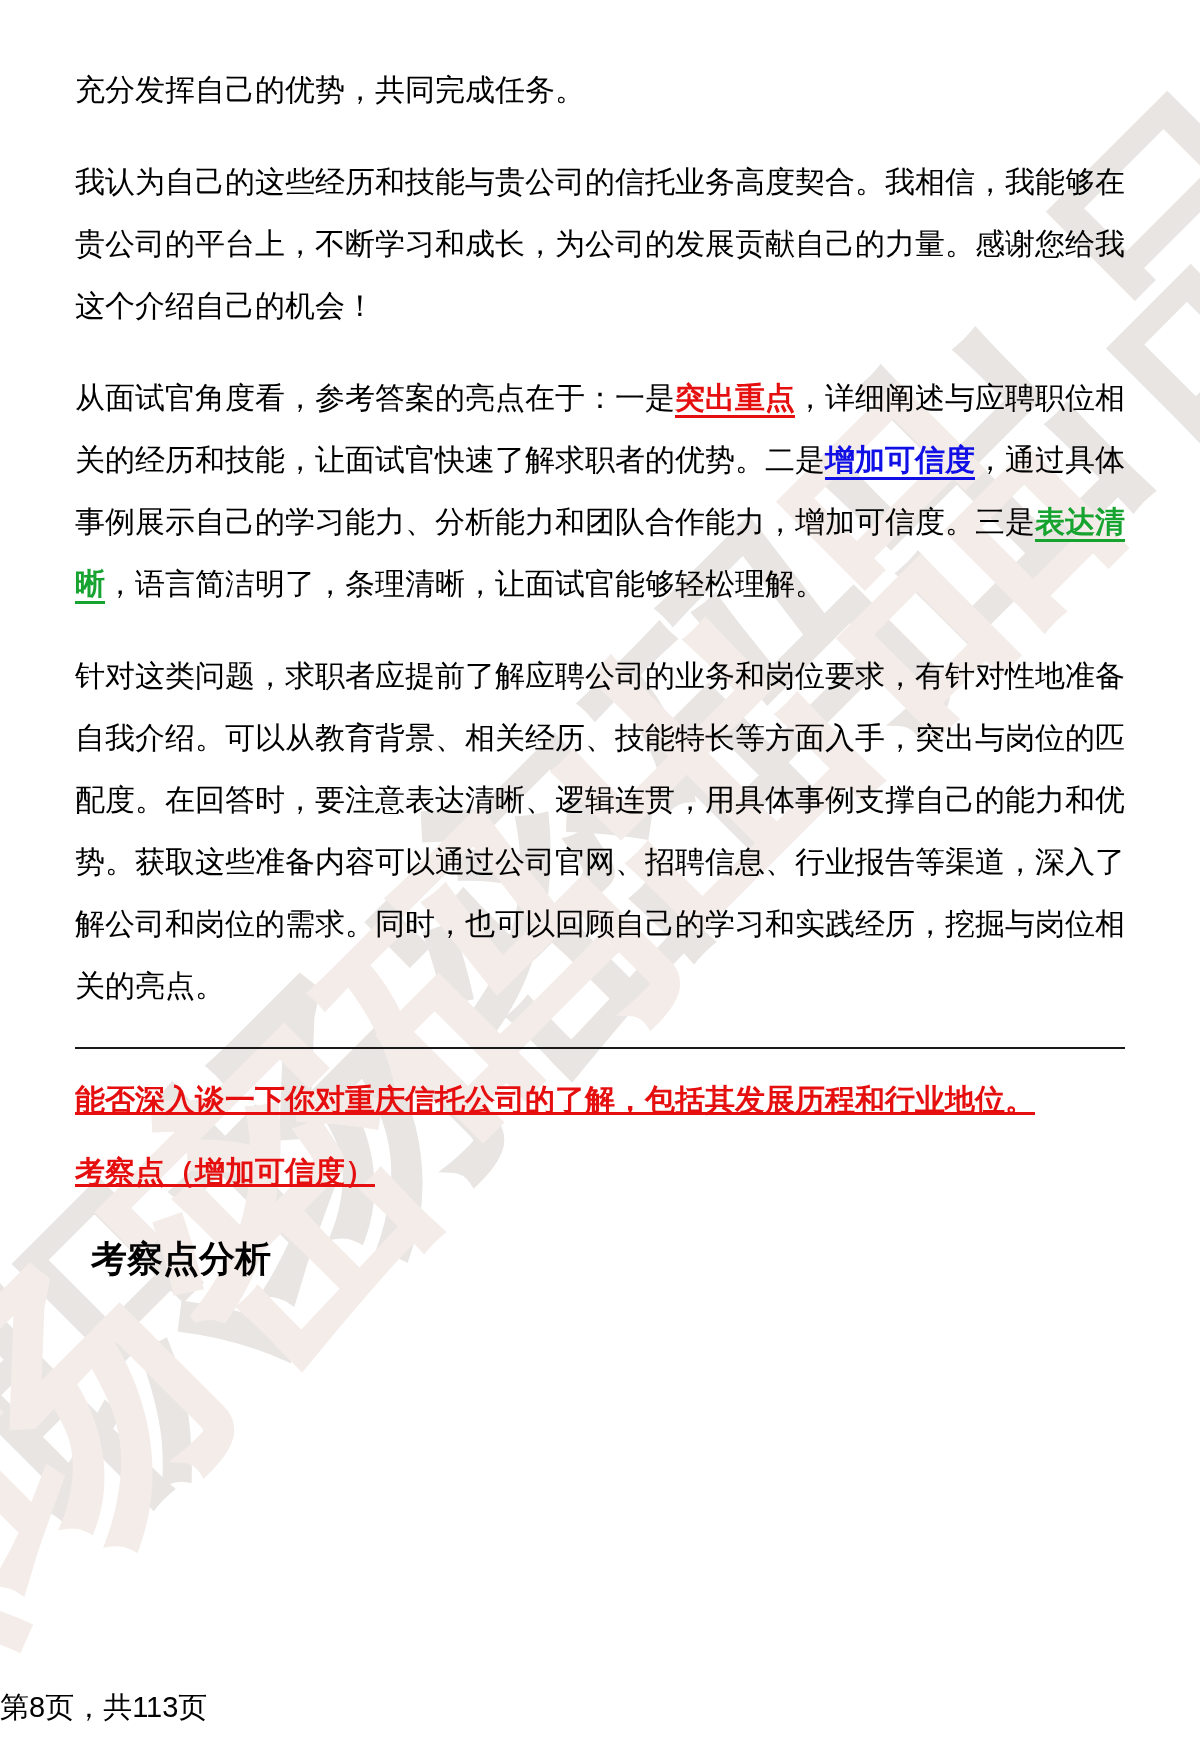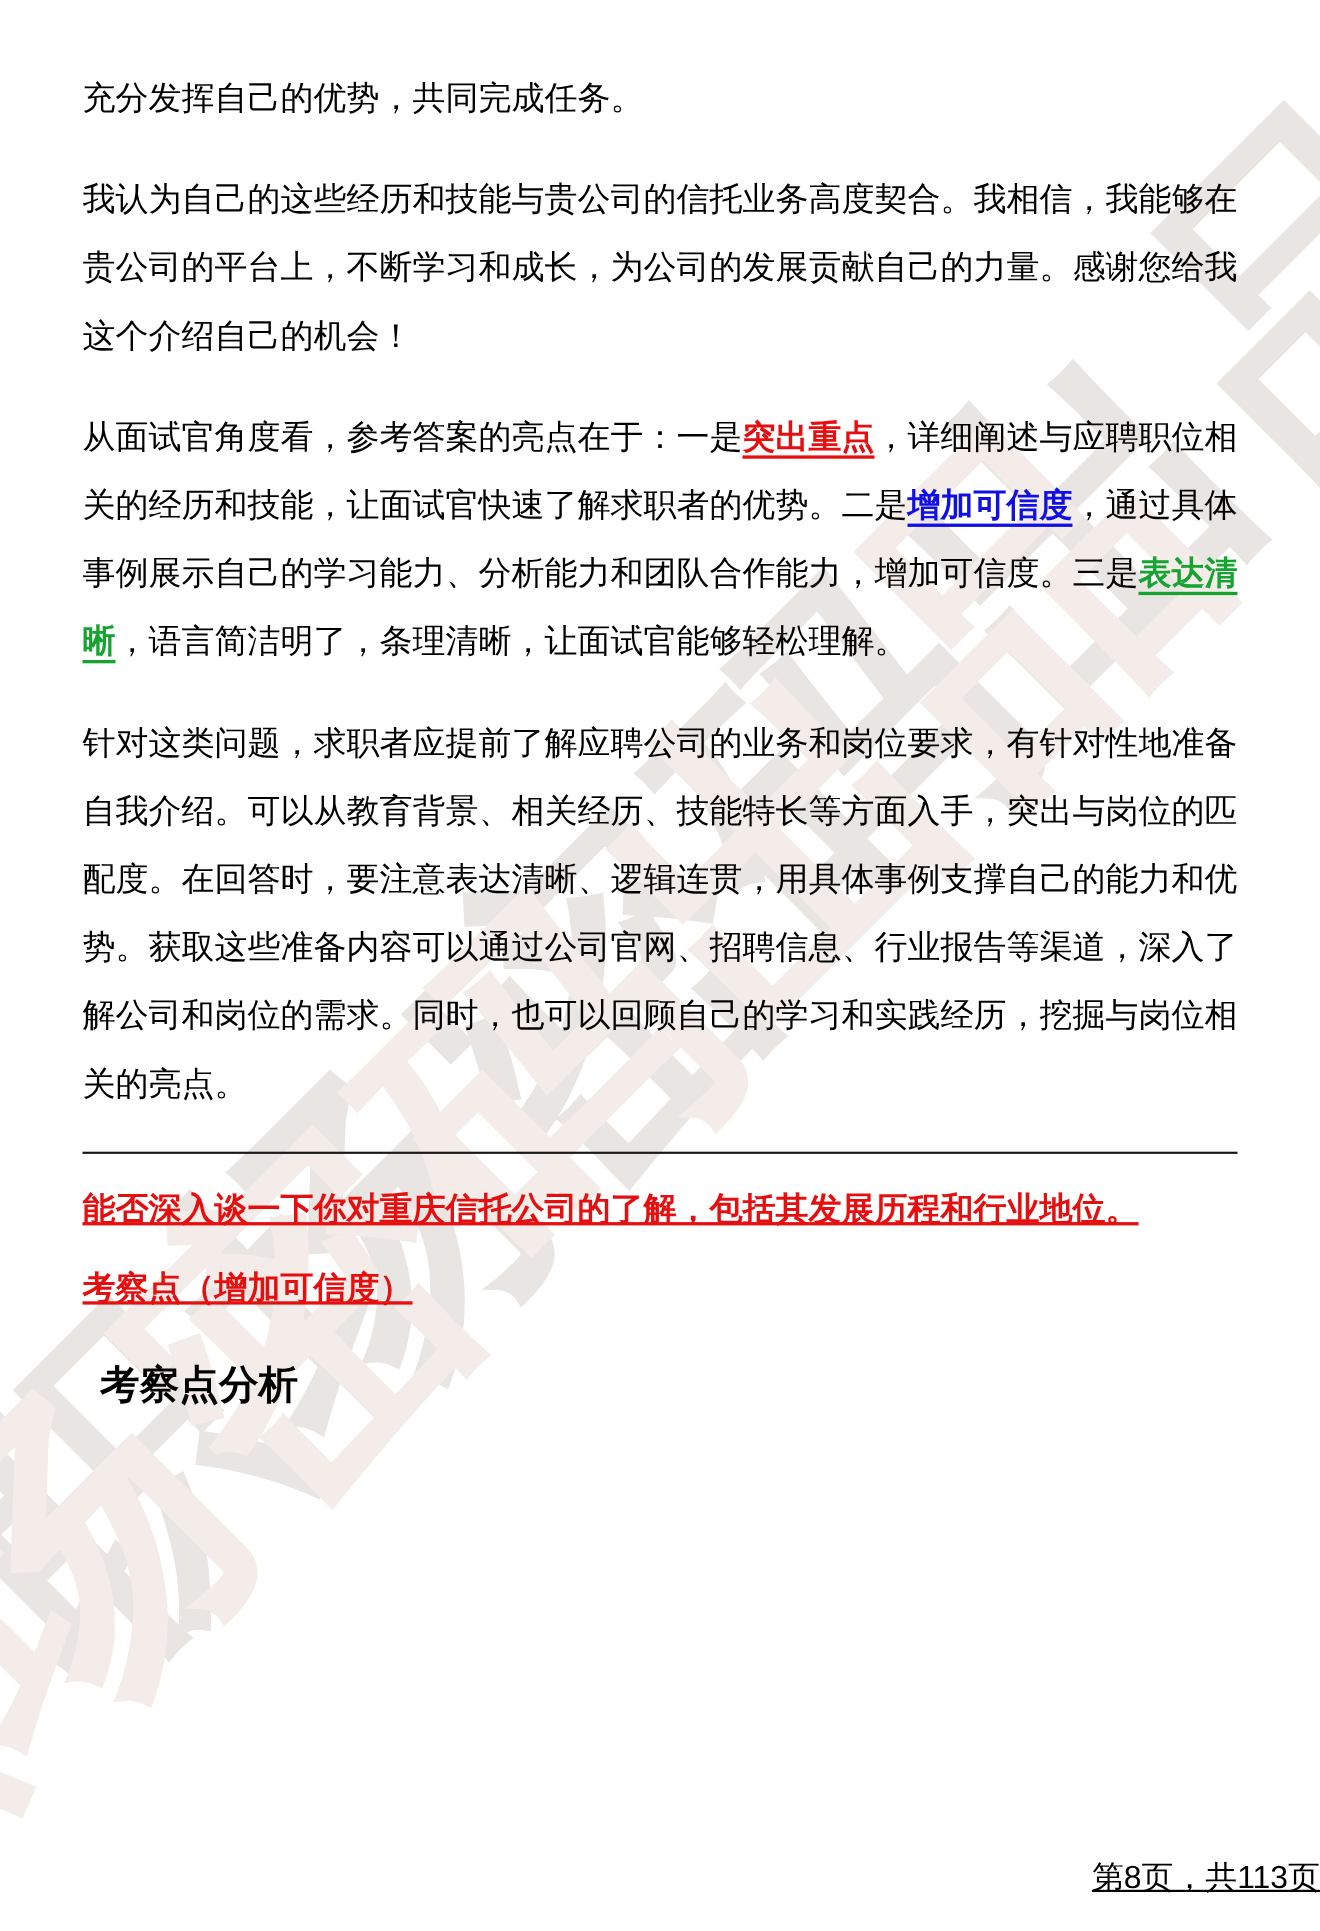--- a/index.html
+++ b/index.html
@@ -72,25 +72,24 @@
     margin:0 0 10px 0;
     text-decoration:underline;
   }
   
   .footer{
     position:absolute;
     left:0;right:0;
     top:1676px;
     height:62px;
     line-height:62px;
-    text-align:right;
+    text-align:left;
     font-size:29px;
     color:#000;
     z-index:1;
-    text-decoration:underline;
   }
 </style>
 </head>
 <body>
 
 <div class="wm wm1">职场密码出品</div>
 <div class="wm wm2">职场密码出品</div>
 
 <main class="content">
 

